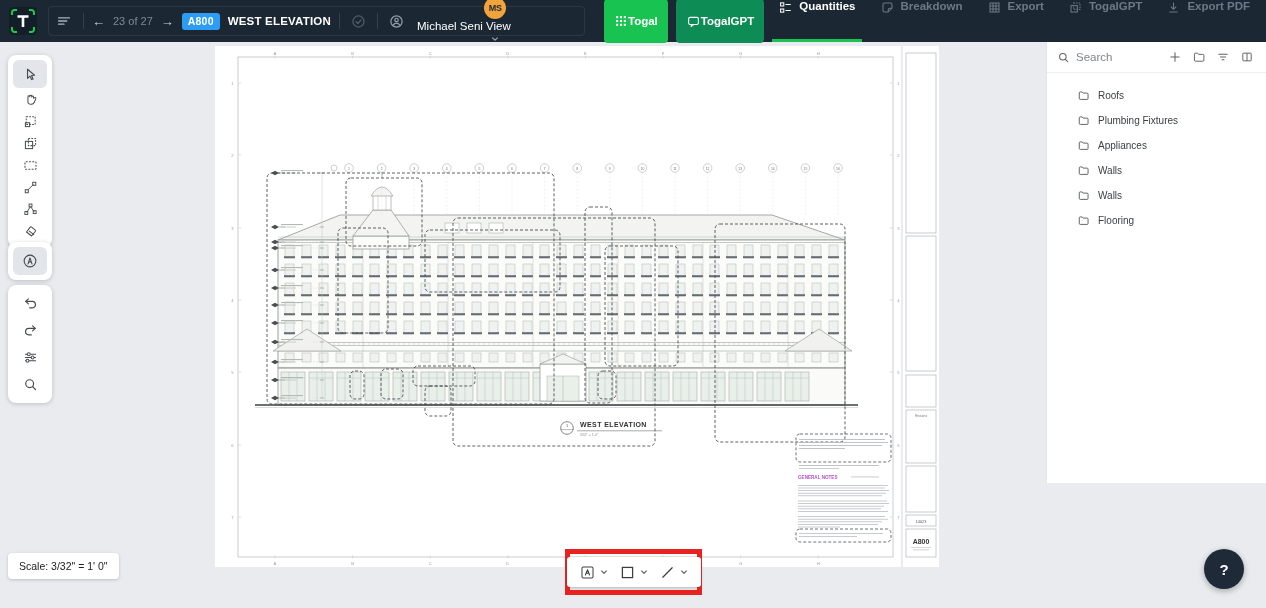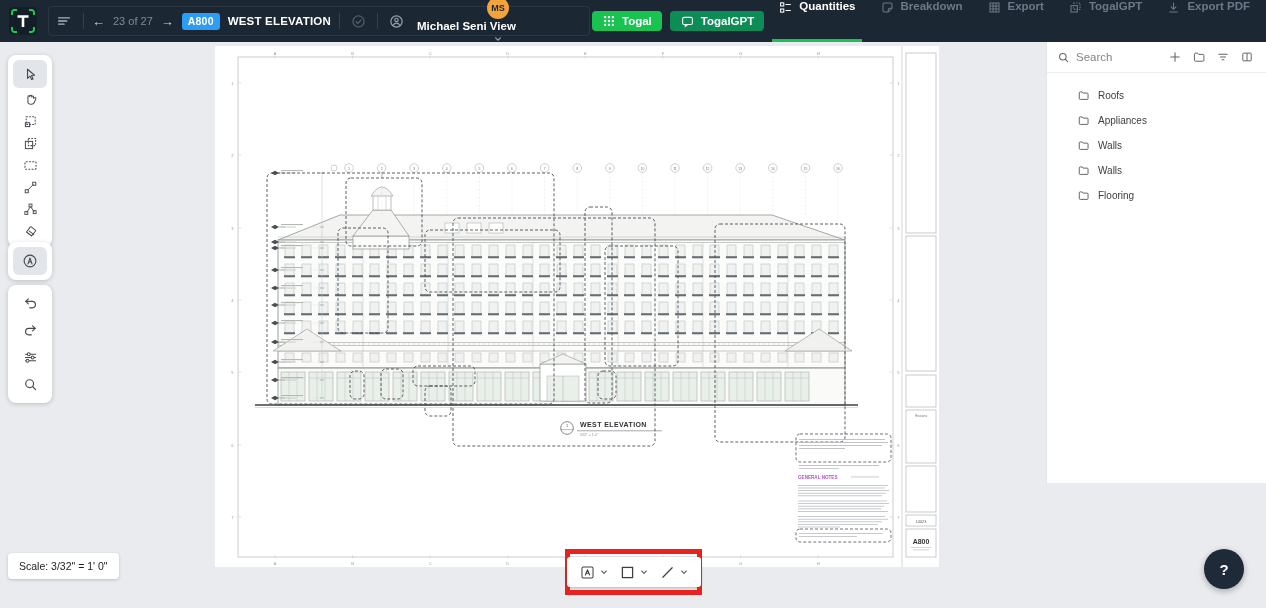--- a/index.html
+++ b/index.html
@@ -16,22 +16,22 @@
     cursor:pointer; padding:2px; }
   .vdiv { width:1px; height:16px; background:rgba(255,255,255,.12); }
   .arrow-btn { color:#cfd5dc; font-size:13px; line-height:1; background:none; border:none; cursor:pointer; }
   .nav-count { color:#7f8a99; font-size:11px; white-space:nowrap; }
   .badge { background:#2D9CF4; color:#fff; font-size:10.5px; font-weight:bold;
     padding:2.5px 6px; border-radius:3px; letter-spacing:.2px; }
   .sheet-title { color:#fff; font-size:11.5px; font-weight:bold; letter-spacing:.2px; white-space:nowrap; }
   .viewsel { display:flex; align-items:center; gap:1px; cursor:pointer; margin-left:2px;flex-direction:column; }
   .avatar { width:22px; height:22px; border-radius:50%; background:#F2A33C; color:#1B2733;
     font-size:9px; font-weight:bold; display:flex; align-items:center; justify-content:center; }
-  .viewname { color:#fff; font-size:11.5px; font-weight:bold; white-space:nowrap; margin-right:63px;}
-  .btn-green { display:flex; align-items:center; gap:6px; height:20px; padding:0 10px;
+  .viewname { color:#fff; font-size:11.5px; font-weight:normal; white-space:nowrap; margin-right:63px;}
+  .btn-green { display:flex; align-items:center; gap:0; height:44px; padding:0 10px;
     border:none; border-radius:4px; color:#fff; font-size:11.5px; font-weight:bold; cursor:pointer; white-space:nowrap;}
   .btn-togal { margin-left:auto; background:#18C351; }
   .btn-togalgpt { margin-left:8px; background:#0D8C55; }
   .tabs { display:flex; align-items:center; height:100%; margin-left:14px; gap:24px; padding-right:16px; }
   .tab { display:flex; align-items:flex-start; gap:6px; height:100%; position:relative;
     color:#6e7888; font-size:11.5px; font-weight:bold; cursor:pointer; white-space:nowrap; background:none; border:none;}
   .tab.active { color:#fff; }
   .tab.active .tab-underline { position:absolute; left:-6px; right:-6px; bottom:0; height:3px; background:#18C351; }
 
   
@@ -1163,20 +1163,26 @@
       <li class="folder-item">
         <svg width="13" height="13" viewBox="0 0 20 20" stroke="currentColor" stroke-width="1.5" fill="none" stroke-linejoin="round">
             <path d="M3.5 6 a1.5 1.5 0 0 1 1.5-1.5 h3 l1.5 1.8 h6 a1.5 1.5 0 0 1 1.5 1.5 v6.7 a1.5 1.5 0 0 1-1.5 1.5 h-10.5 a1.5 1.5 0 0 1-1.5-1.5 z"></path>
           </svg>
         <span>Roofs</span>
       </li>
       <li class="folder-item">
         <svg width="13" height="13" viewBox="0 0 20 20" stroke="currentColor" stroke-width="1.5" fill="none" stroke-linejoin="round">
             <path d="M3.5 6 a1.5 1.5 0 0 1 1.5-1.5 h3 l1.5 1.8 h6 a1.5 1.5 0 0 1 1.5 1.5 v6.7 a1.5 1.5 0 0 1-1.5 1.5 h-10.5 a1.5 1.5 0 0 1-1.5-1.5 z"></path>
           </svg>
+        <span>Plumbing Fixtures</span>
+      </li>
+      <li class="folder-item">
+        <svg width="13" height="13" viewBox="0 0 20 20" stroke="currentColor" stroke-width="1.5" fill="none" stroke-linejoin="round">
+            <path d="M3.5 6 a1.5 1.5 0 0 1 1.5-1.5 h3 l1.5 1.8 h6 a1.5 1.5 0 0 1 1.5 1.5 v6.7 a1.5 1.5 0 0 1-1.5 1.5 h-10.5 a1.5 1.5 0 0 1-1.5-1.5 z"></path>
+          </svg>
         <span>Appliances</span>
       </li>
       <li class="folder-item">
         <svg width="13" height="13" viewBox="0 0 20 20" stroke="currentColor" stroke-width="1.5" fill="none" stroke-linejoin="round">
             <path d="M3.5 6 a1.5 1.5 0 0 1 1.5-1.5 h3 l1.5 1.8 h6 a1.5 1.5 0 0 1 1.5 1.5 v6.7 a1.5 1.5 0 0 1-1.5 1.5 h-10.5 a1.5 1.5 0 0 1-1.5-1.5 z"></path>
           </svg>
         <span>Walls</span>
       </li>
       <li class="folder-item">
         <svg width="13" height="13" viewBox="0 0 20 20" stroke="currentColor" stroke-width="1.5" fill="none" stroke-linejoin="round">

